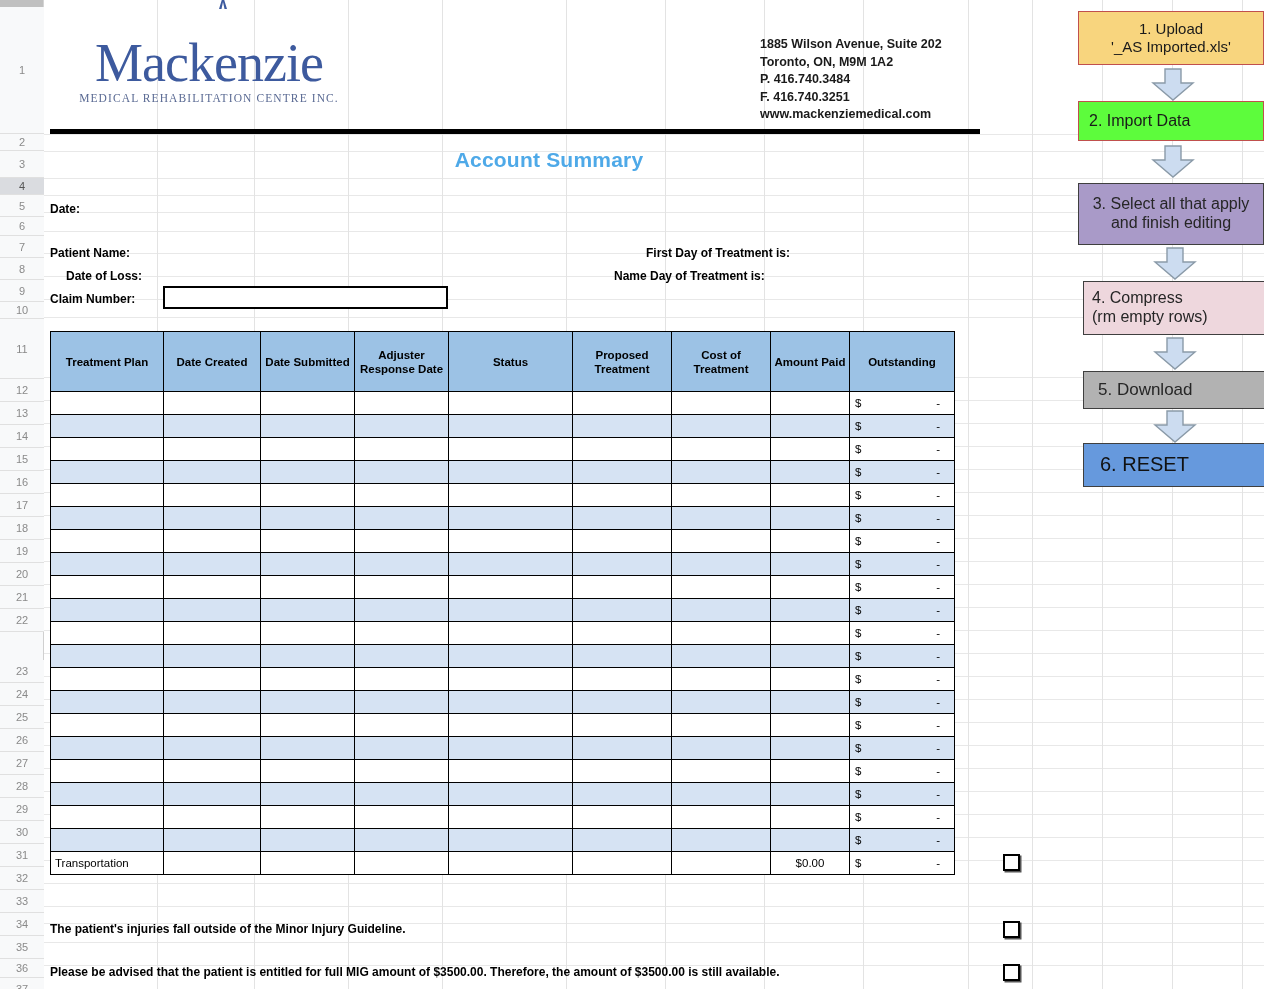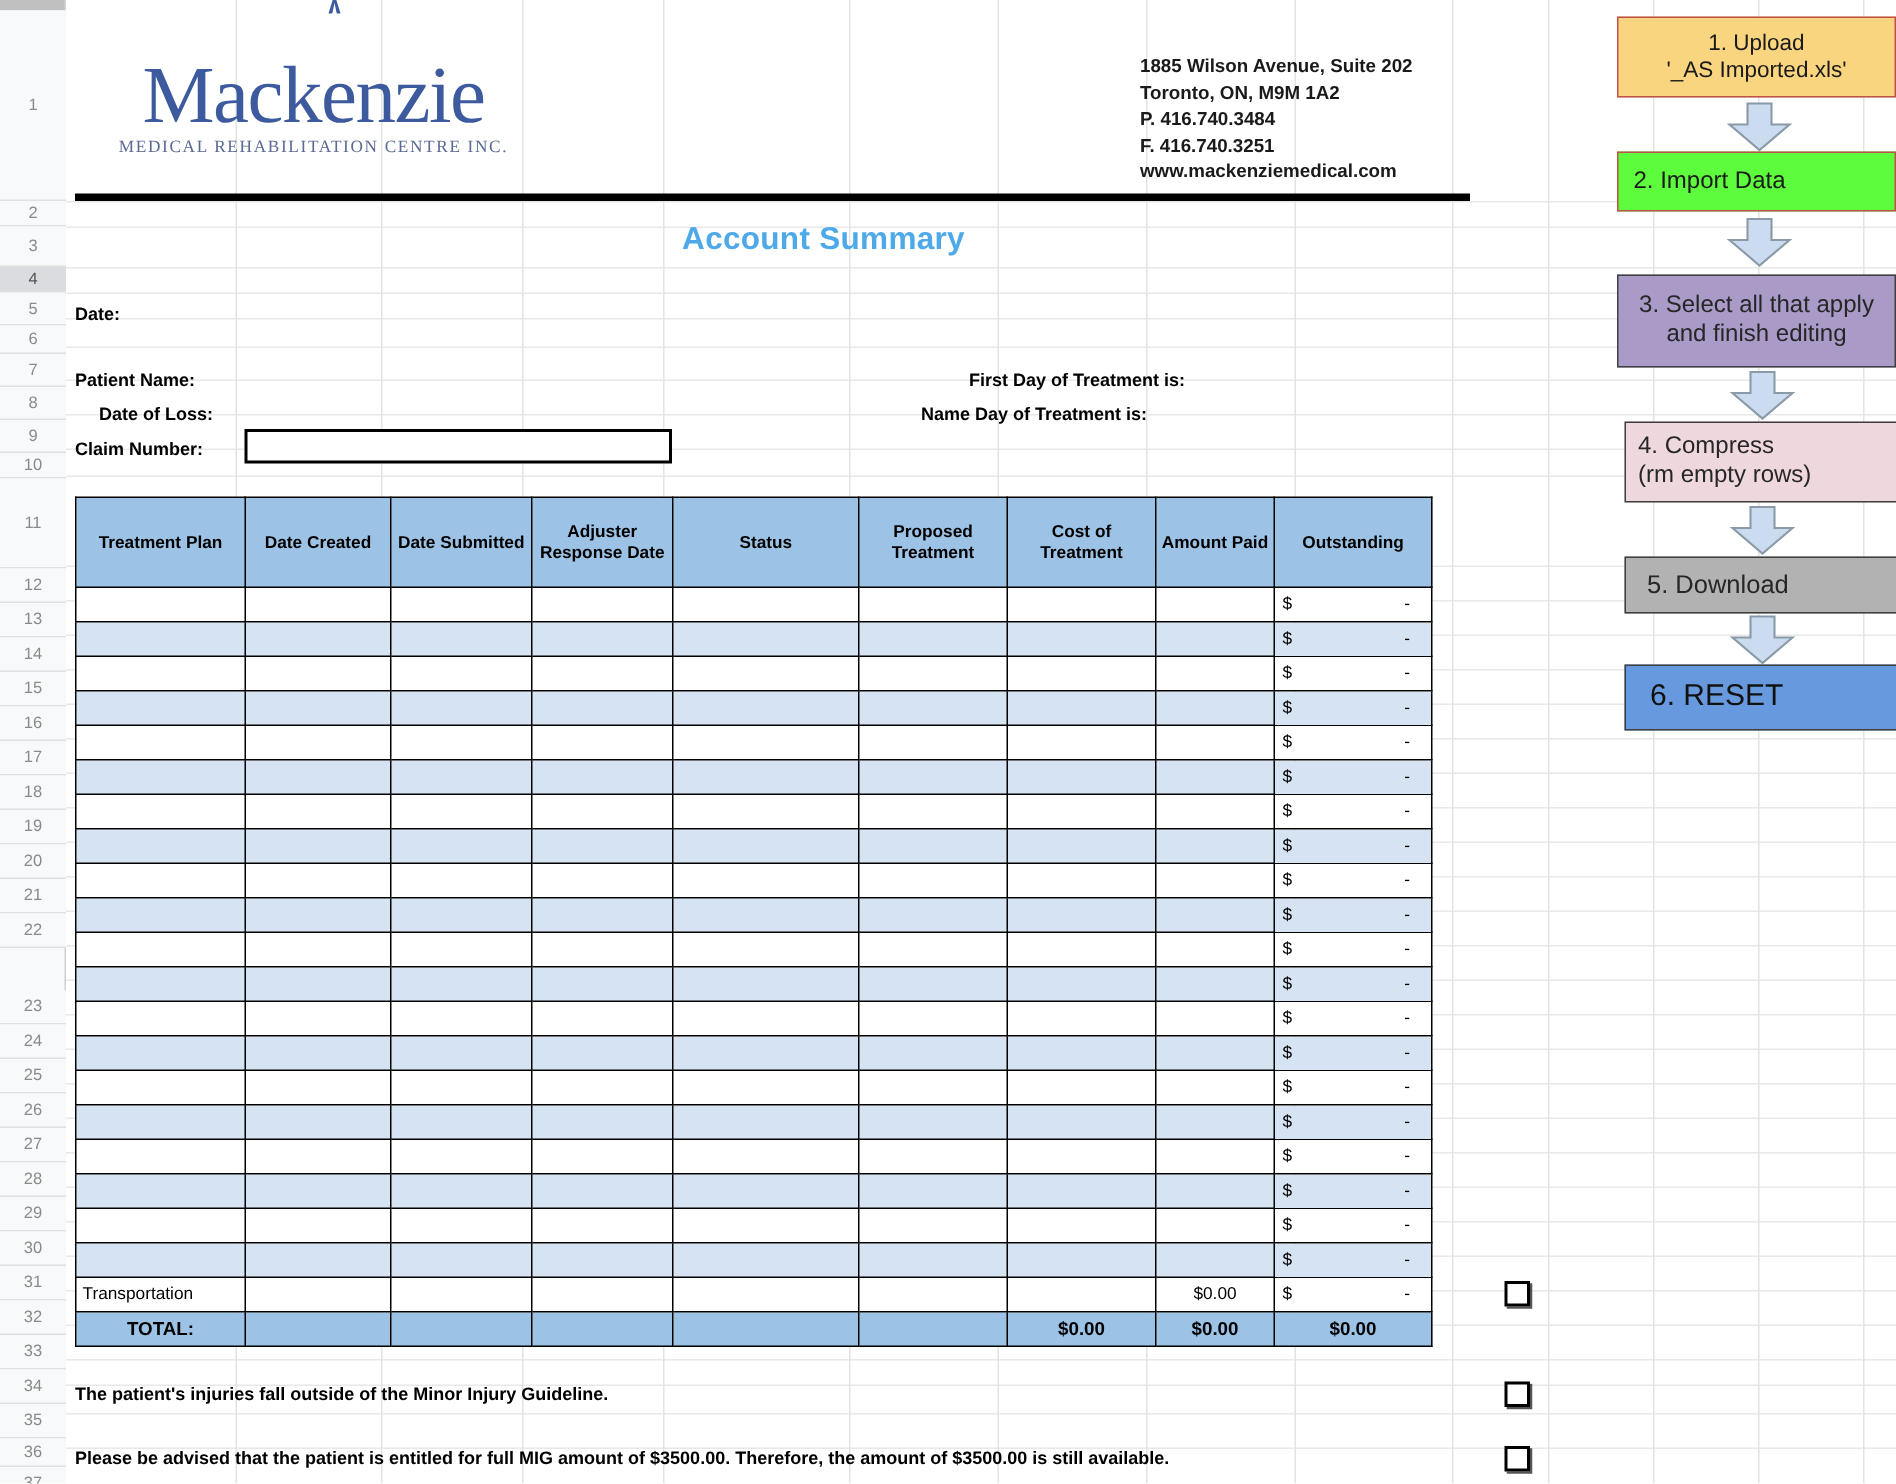--- a/index.html
+++ b/index.html
@@ -574,31 +574,20 @@
             <td></td>
             <td></td>
             <td></td>
             <td></td>
             <td class="money-c">$0.00</td>
             <td class="cell-out">
               <span class="dl">$</span>
               <span class="dr">-</span>
             </td>
           </tr>
-          <tr class="total">
-            <td>TOTAL:</td>
-            <td></td>
-            <td></td>
-            <td></td>
-            <td></td>
-            <td></td>
-            <td>$0.00</td>
-            <td>$0.00</td>
-            <td>$0.00</td>
-          </tr>
         </tbody>
     </table>
 
     <div class="stmt" style="left:6px; top:922px;">The patient's injuries fall outside of the Minor Injury Guideline.</div>
     <div class="stmt" style="left:6px; top:965px;">Please be advised that the patient is entitled for full MIG amount of $3500.00.  Therefore, the amount of $3500.00 is still available.</div>
 
     <div class="chk" style="left:959px; top:854px;"></div>
     <div class="chk" style="left:959px; top:921px;"></div>
     <div class="chk" style="left:959px; top:964px;"></div>
   </div>

